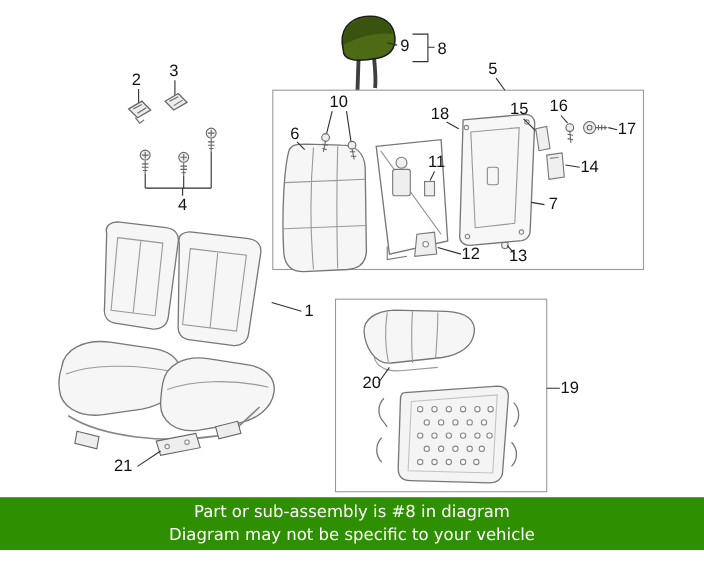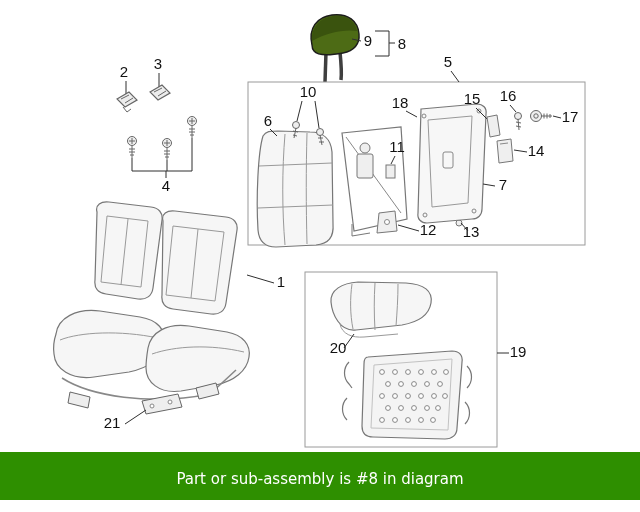--- a/index.html
+++ b/index.html
@@ -1,21 +1,21 @@
 <!DOCTYPE html>
 <html><head>
 <meta charset="utf-8">
 <style>
   html,body{margin:0;padding:0;background:#fff;}
   .stage{position:relative;width:640px;height:512px;background:#fff;overflow:hidden;
          font-family:"Liberation Sans",sans-serif;}
   svg text{font-family:"Liberation Sans","DejaVu Sans",sans-serif;font-size:15px;fill:#111;}
   svg text.co{text-anchor:middle;}
   .banner{position:absolute;left:0;top:452px;width:640px;height:48px;background:#2e8f00;
-          color:#fff;text-align:center;box-sizing:border-box;padding-top:17px;
+          color:#fff;text-align:center;box-sizing:border-box;padding-top:3px;
           font-size:15px;line-height:21px;font-family:"DejaVu Sans","Liberation Sans",sans-serif;}
 </style>
 </head>
 <body>
 
 <div class="stage">
 
 <svg width="640" height="452" viewBox="0 0 640 452">
 
   <g>
@@ -212,15 +212,16 @@
       </g>
       <path d="M349,362 C343,368 343,378 349,384 L352,388 M347,398 C341,404 341,414 347,420" fill="none" stroke="#777" stroke-width="1.2"></path>
       <path d="M467,366 C473,372 473,382 467,388 M465,402 C471,408 471,418 465,424" fill="none" stroke="#777" stroke-width="1.2"></path>
     </g>
   </g>
 
 </svg>
 
 <div class="banner">
   <div>Part or sub-assembly is #8 in diagram</div>
+  <div>Diagram may not be specific to your vehicle</div>
 </div>
 
 </div>
 
 </body></html>

